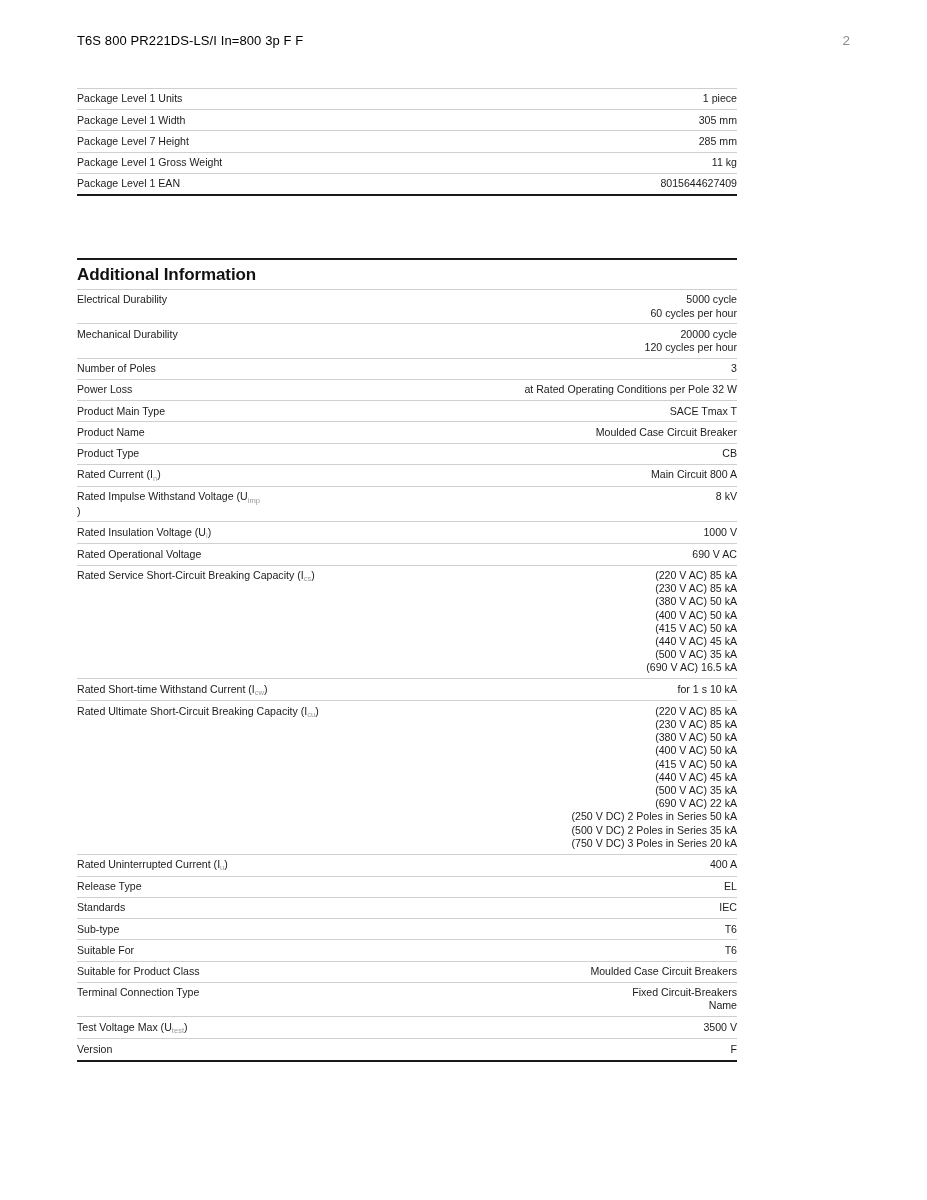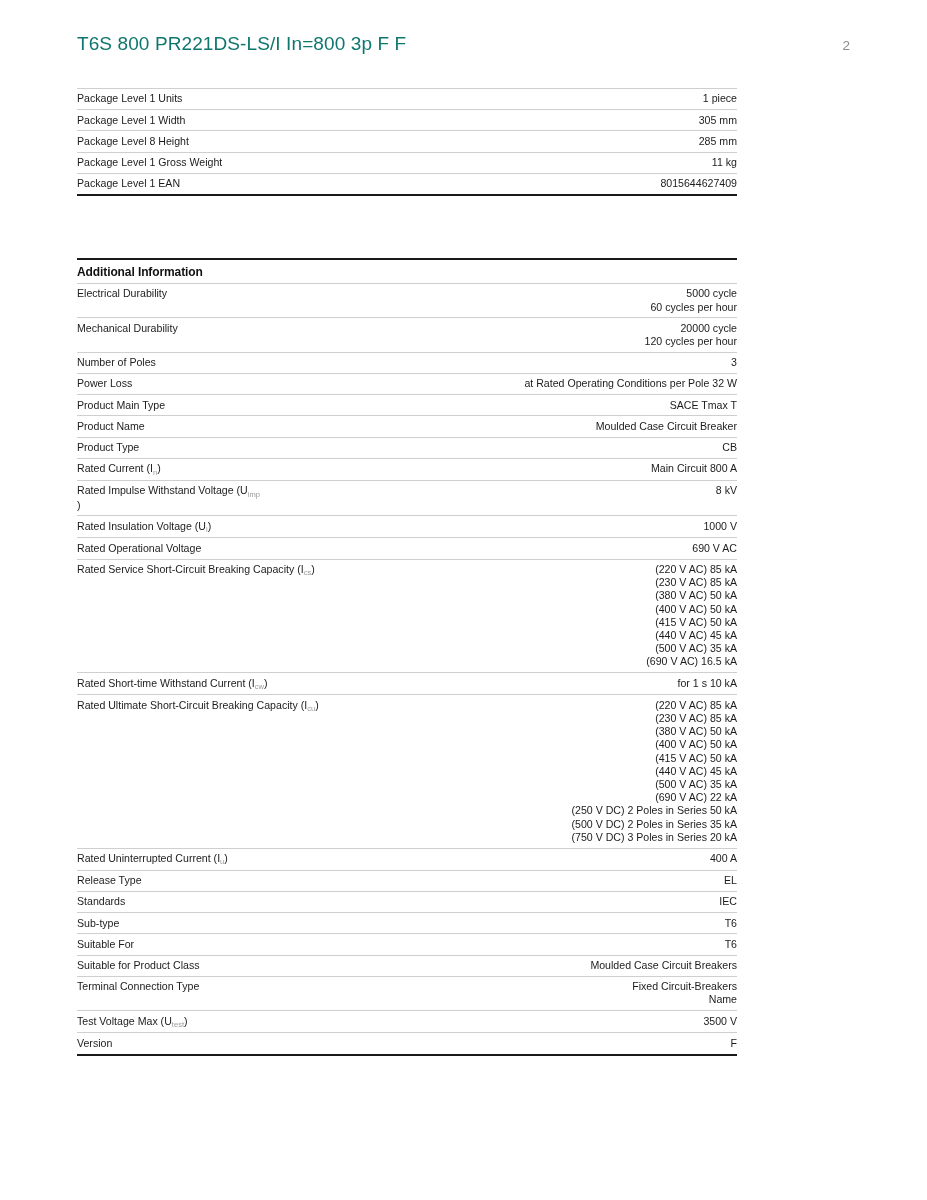--- a/index.html
+++ b/index.html
@@ -27,22 +27,22 @@
   .doc-header {
     position: absolute;
     left: 77px;
     top: 33px;
     width: 773px;
     display: flex;
     align-items: baseline;
     justify-content: space-between;
   }
   .doc-header .title {
-    font-size: 19px;
-    color: #0f766e;
+    font-size: 13px;
+    color: #000000;
     letter-spacing: 0.1px;
     white-space: nowrap;
   }
   .doc-header .page-num {
     font-size: 13.5px;
     color: #8c8c8c;
   }
 
   
   .spec-block {
@@ -52,21 +52,21 @@
   }
   #package-block { top: 88px; }
   #additional-block { top: 258px; }
 
   .section-title-wrap {
     border-top: 2.4px solid #1a1a1a;
     padding-top: 5px;
     padding-bottom: 4px;
   }
   .section-title {
-    font-size: 12px;
+    font-size: 17px;
     font-weight: bold;
     color: #111111;
     letter-spacing: -0.1px;
   }
 
   table.spec {
     width: 100%;
     border-collapse: collapse;
     table-layout: fixed;
   }
@@ -119,21 +119,21 @@
       <tbody>
           <tr>
             <td class="k">Package Level 1 Units</td>
             <td class="v">1 piece</td>
           </tr>
           <tr>
             <td class="k">Package Level 1 Width</td>
             <td class="v">305 mm</td>
           </tr>
           <tr>
-            <td class="k">Package Level 8 Height</td>
+            <td class="k">Package Level 7 Height</td>
             <td class="v">285 mm</td>
           </tr>
           <tr>
             <td class="k">Package Level 1 Gross Weight</td>
             <td class="v">11 kg</td>
           </tr>
           <tr>
             <td class="k">Package Level 1 EAN</td>
             <td class="v">8015644627409</td>
           </tr>

